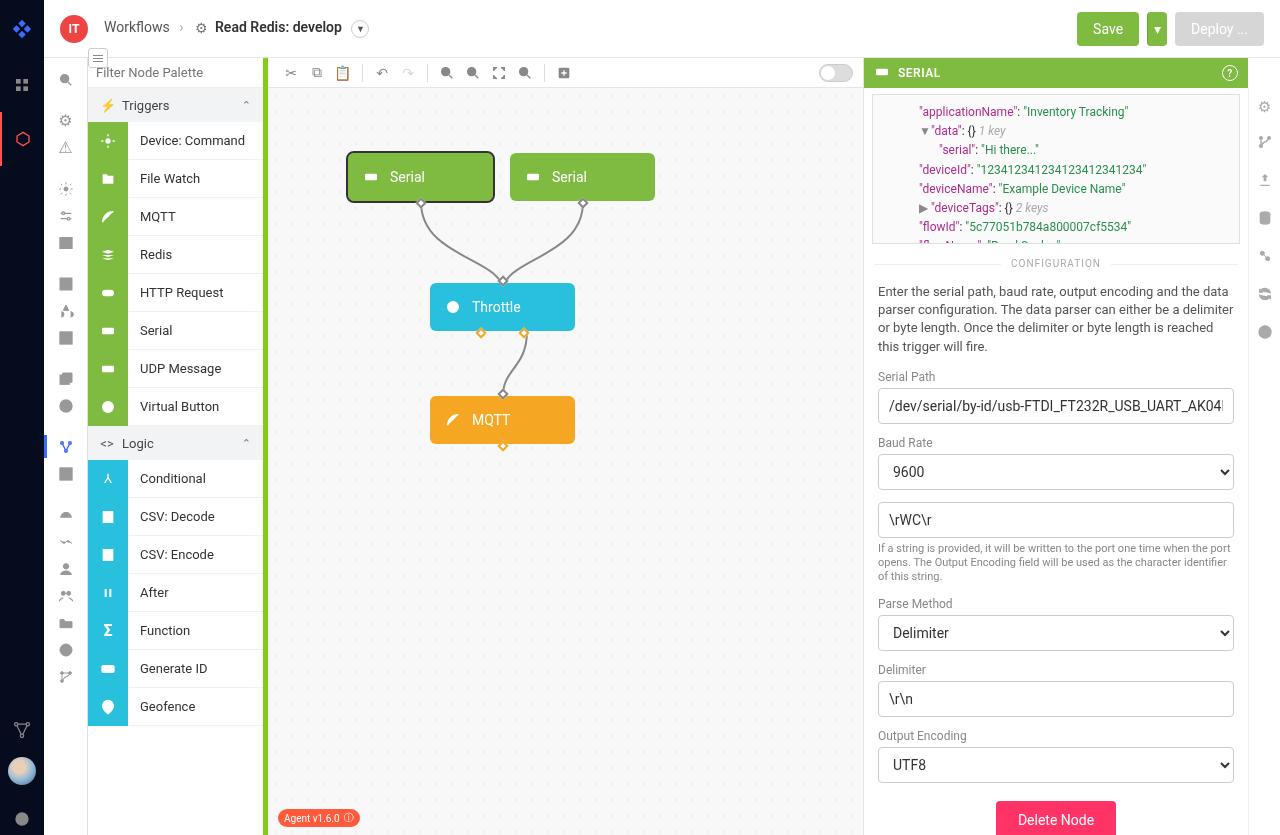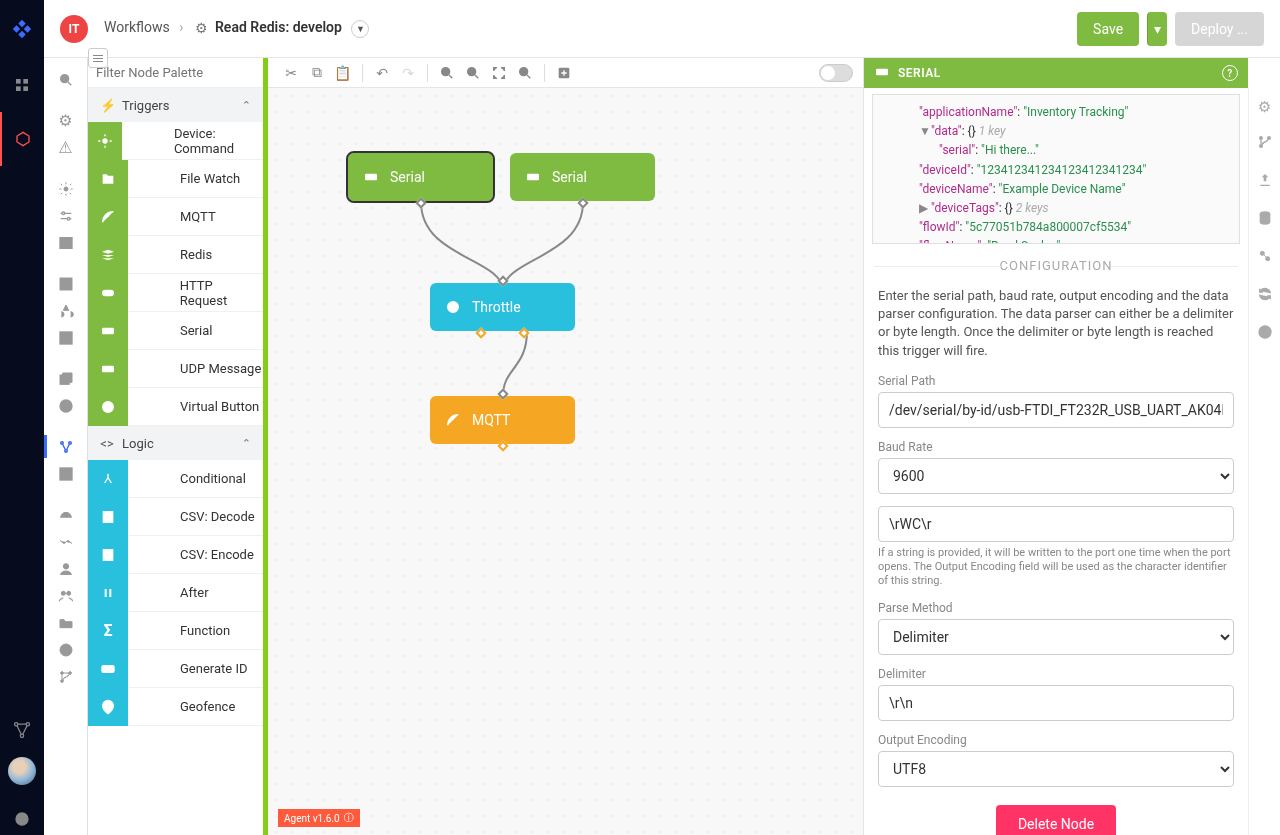--- a/index.html
+++ b/index.html
@@ -48,21 +48,21 @@
   position:absolute; left:88px; top:58px; width:180px; height:777px; background:#fff; border-right:5px solid #84cc16;
   display:flex; flex-direction:column;
 }
 .palette-burger{position:absolute;left:88px;top:48px;width:20px;height:20px;border:1px solid #ccc;border-radius:3px;background:#fff;display:flex;flex-direction:column;justify-content:center;align-items:center;gap:2px;z-index:5;cursor:pointer;}
 .palette-burger span{width:10px;height:1px;background:#888;}
 .palette input.filter{height:30px;border:none;border-bottom:1px solid #eee;padding:0 8px;font-size:13px;outline:none;color:#333;}
 .cat-header{height:34px;background:#f2f3f5;display:flex;align-items:center;padding:0 12px;font-size:13px;color:#444;cursor:pointer;}
 .cat-header .chev{margin-left:auto;color:#777;font-size:11px;}
 .cat-header .caticon{margin-right:8px;color:#555;font-size:13px;width:14px;text-align:center;}
 .node-list{display:flex;flex-direction:column;}
-.node-item{height:38px;display:flex;align-items:center;cursor:grab;border-bottom:1px solid #f0f0f0;gap:40px;}
+.node-item{height:38px;display:flex;align-items:center;cursor:grab;border-bottom:1px solid #f0f0f0;}
 .node-item .ibox{width:40px;height:38px;display:flex;align-items:center;justify-content:center;color:#fff;}
 .green .ibox{background:#80bb41;}
 .cyan .ibox{background:#28c0dd;}
 .node-item .lbl{padding-left:12px;font-size:13px;color:#333;}
 
 
 .canvas-toolbar{
   position:absolute; left:268px; top:58px; right:417px; height:30px;
   border-bottom:1px solid #e5e5e5; display:flex; align-items:center; padding:0 10px; gap:0;
 }
@@ -83,33 +83,33 @@
 .n-cyan{background:#28c0dd;}
 .n-orange{background:#f5a623;}
 .flow-node .nicon{width:18px;height:18px;display:flex;align-items:center;justify-content:center;}
 .port{position:absolute;width:8px;height:8px;background:#fff;border:2px solid #888;left:50%;transform:translateX(-50%) rotate(45deg);}
 .port.bot{bottom:-6px;}
 .port.top{top:-6px;}
 .port.orange{border-color:#f5a623;}
 .port2{left:35%;}
 .port3{left:65%;}
 svg.wires{position:absolute;left:0;top:0;width:100%;height:100%;pointer-events:none;}
-.agent-badge{position:absolute;left:10px;bottom:8px;background:#ff5a3c;color:#fff;font-size:10px;font-family:monospace;padding:2px 6px;border-radius:0;display:flex;align-items:center;gap:4px;}
+.agent-badge{position:absolute;left:10px;bottom:8px;background:#ff5a3c;color:#fff;font-size:10px;font-family:monospace;padding:2px 6px;border-radius:9px;display:flex;align-items:center;gap:4px;}
 
 
 .rpanel{position:absolute; right:32px; top:58px; width:385px; bottom:0; border-left:1px solid #e5e5e5; display:flex; flex-direction:column;}
 .rpanel-header{height:30px;background:#80bb41;color:#fff;display:flex;align-items:center;padding:0 10px;font-size:12px;font-weight:600;letter-spacing:0.5px;}
 .rpanel-header .hicon{margin-right:8px;}
 .rpanel-header .help{margin-left:auto;width:16px;height:16px;border:1.5px solid #fff;border-radius:50%;display:flex;align-items:center;justify-content:center;font-size:10px;cursor:pointer;}
 .json-preview{background:#fafafa;border:1px solid #e0e0e0;margin:6px 8px 8px;padding:8px 10px;font-family:'Courier New',monospace;font-size:12px;line-height:1.6;color:#333;max-height:150px;overflow:hidden;}
 .json-preview .jk{color:#b12b8c;}
 .json-preview .jv{color:#2a8f4e;}
 .json-preview .jc{color:#aaa;font-style:italic;}
 .json-preview .tri{color:#888;display:inline-block;width:12px;}
-.config-label{font-size:13px;color:#aaa;letter-spacing:1px;text-align:center;margin:6px 10px;position:relative;}
+.config-label{font-size:10px;color:#aaa;letter-spacing:1px;text-align:center;margin:6px 10px;position:relative;}
 .config-label::before,.config-label::after{content:'';position:absolute;top:50%;width:35%;height:1px;background:#eee;}
 .config-label::before{left:0;} .config-label::after{right:0;}
 .rpanel-body{padding:8px 14px;overflow-y:auto;flex:1;}
 .rpanel-body p.desc{font-size:13px;color:#555;line-height:1.4;margin-bottom:14px;}
 .field{margin-bottom:12px;}
 .field label{font-size:12px;color:#888;display:block;margin-bottom:4px;}
 .field input,.field select{width:100%;height:36px;border:1px solid #ccc;border-radius:4px;padding:0 10px;font-size:14px;color:#333;outline:none;background:#fff;}
 .field .hint{font-size:11px;color:#888;line-height:1.3;margin-top:4px;}
 .btn-delete{background:#ff3366;color:#fff;border:none;border-radius:4px;height:38px;padding:0 22px;font-size:14px;cursor:pointer;display:block;margin:18px auto 12px;}
 

